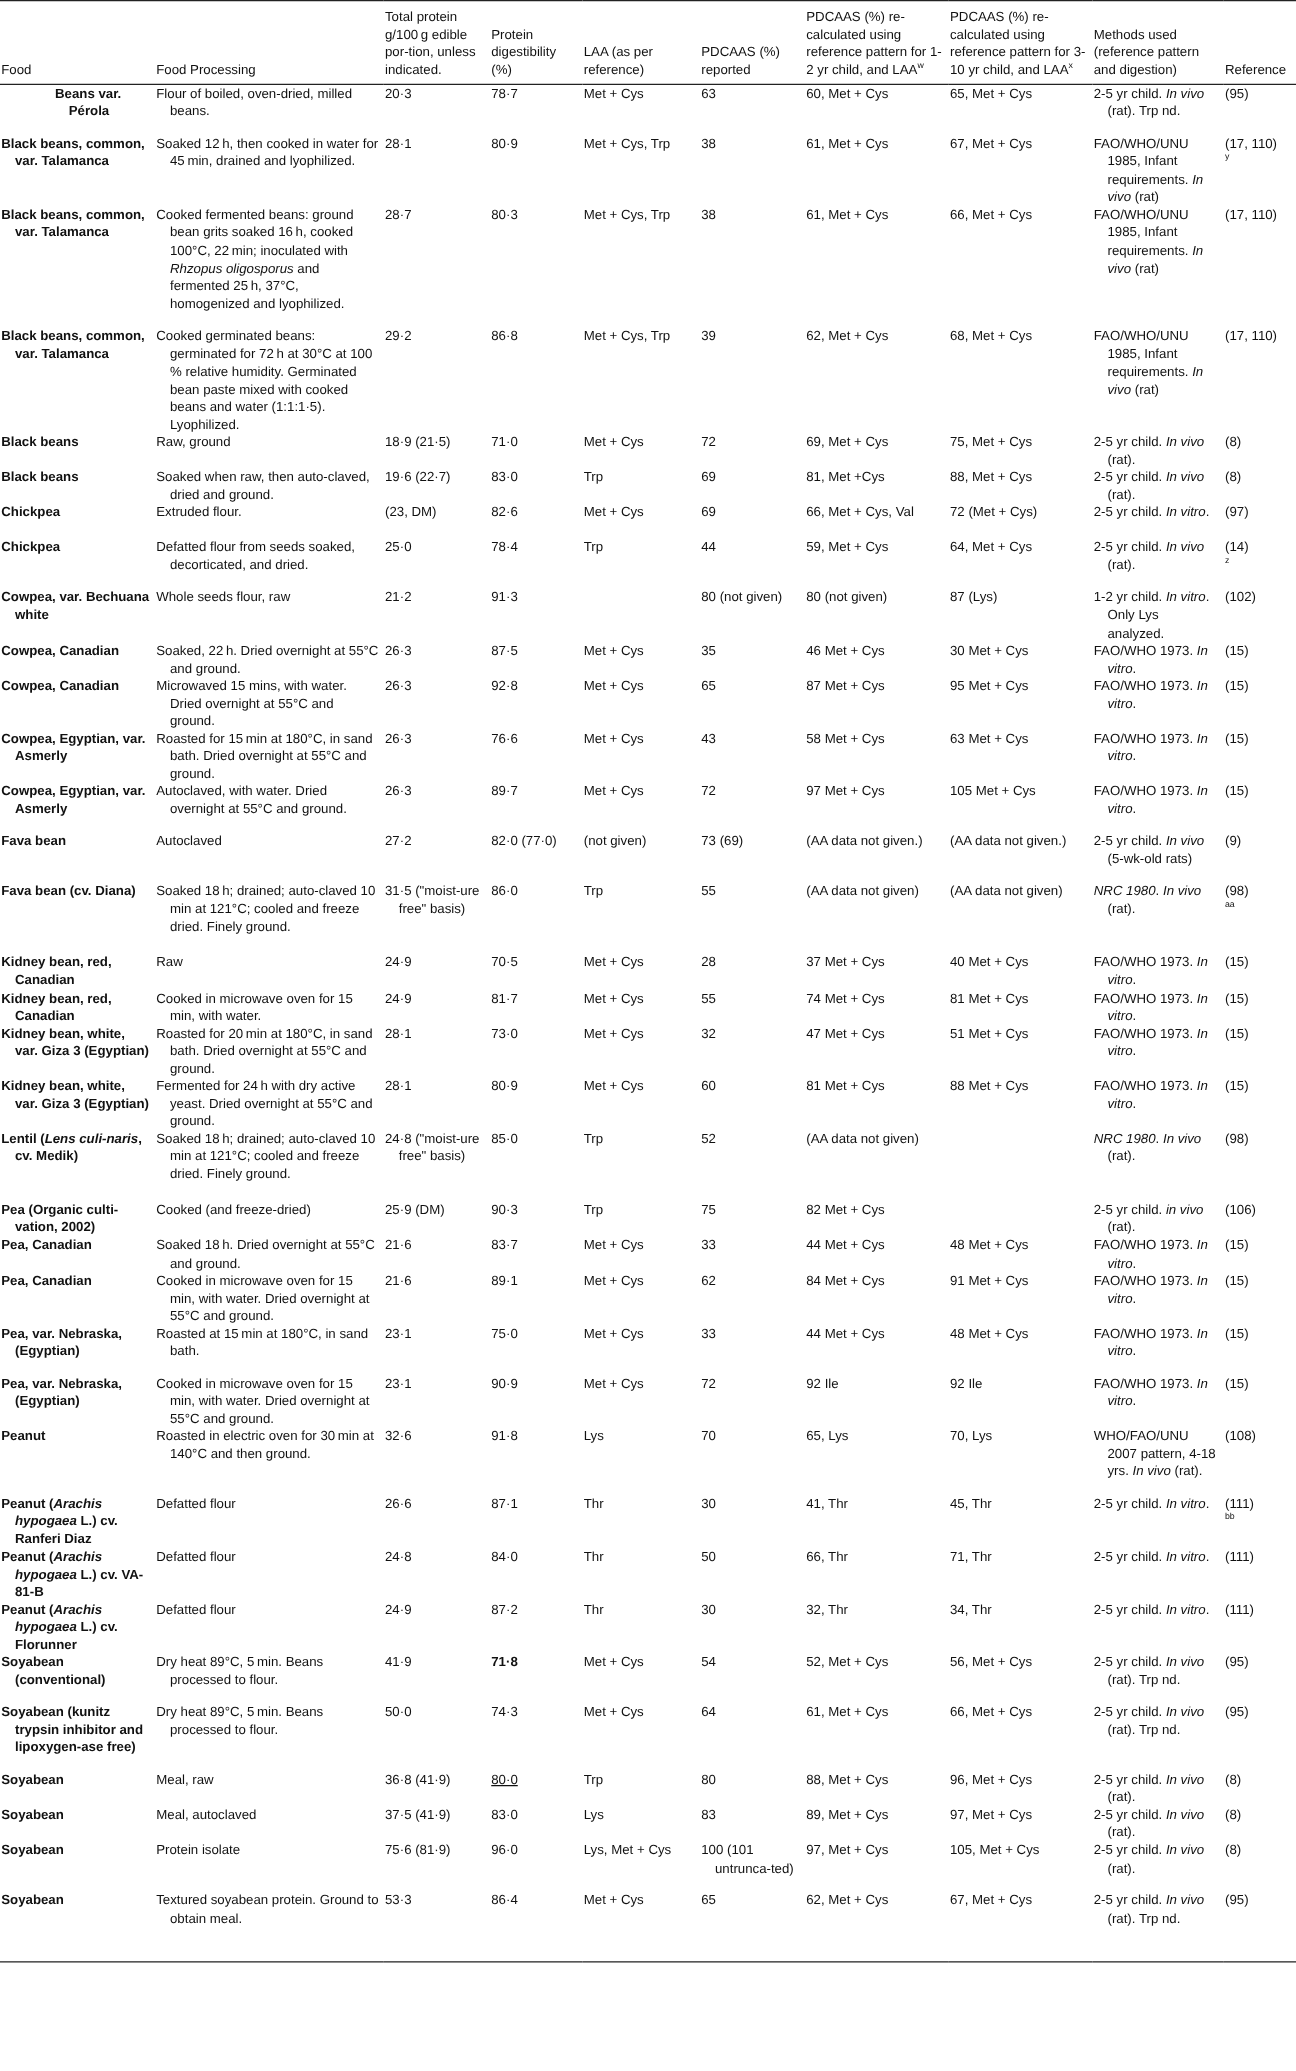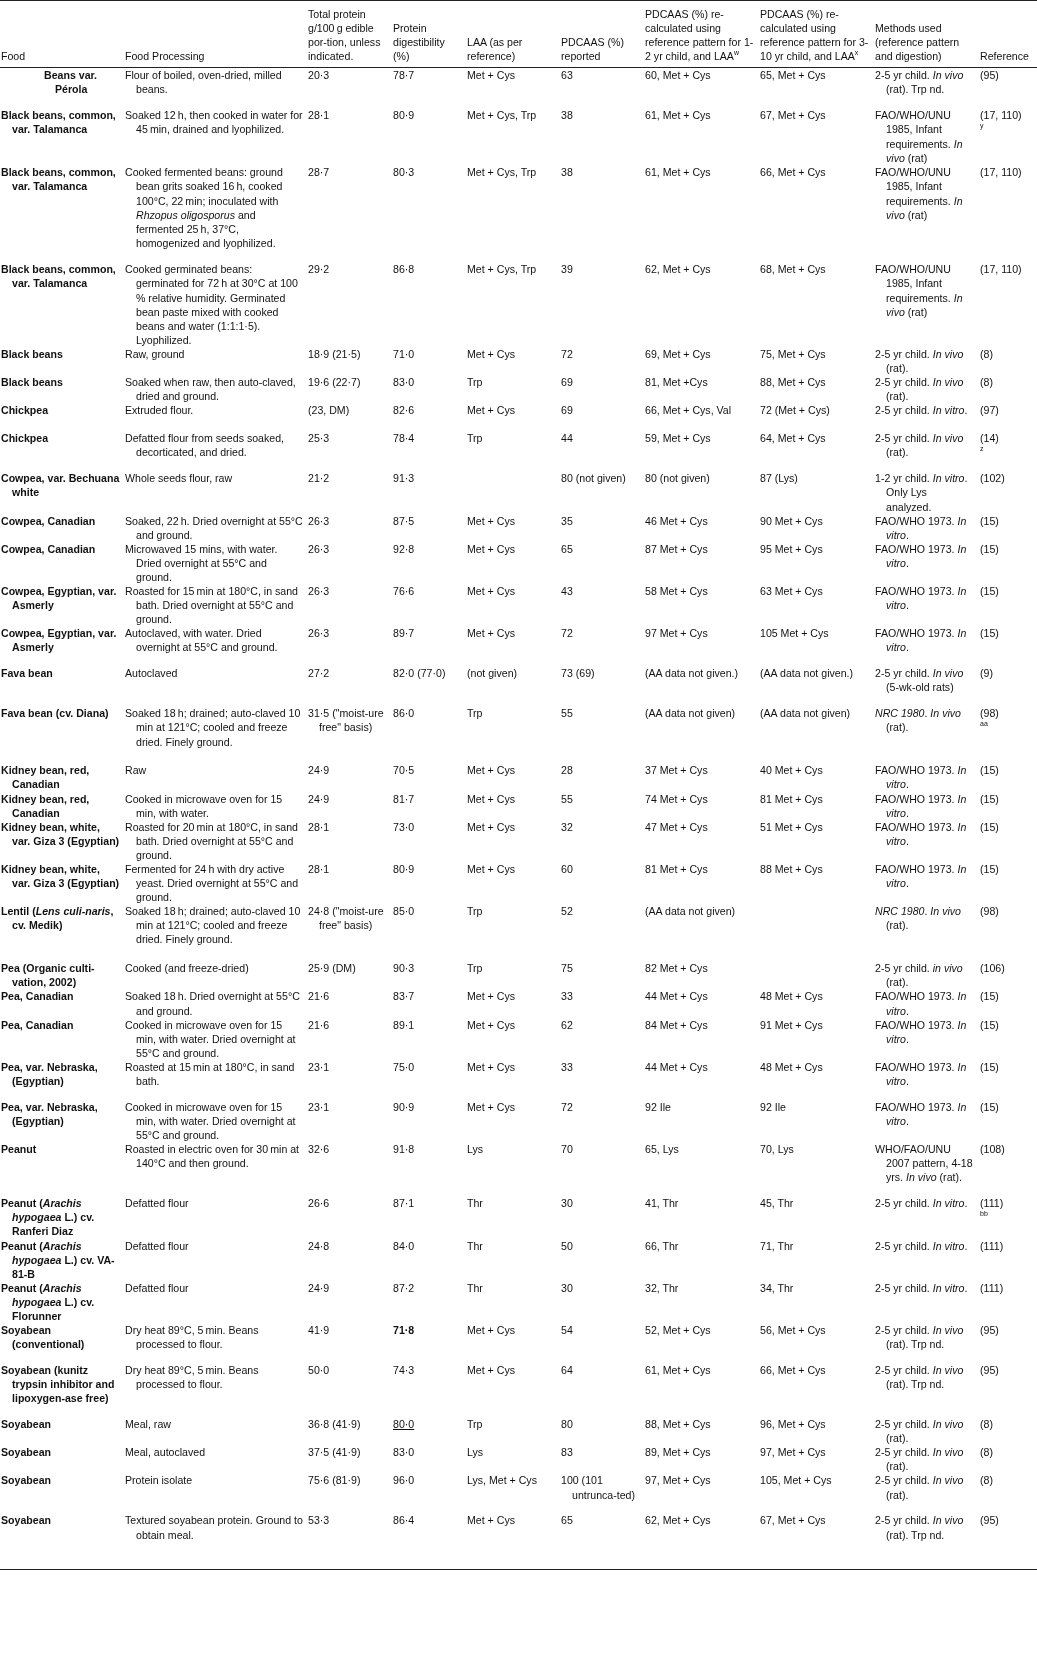--- a/index.html
+++ b/index.html
@@ -259,21 +259,21 @@
           <td style="height: 28px;"><span class="cell">(97)</span><sup></sup></td>
         </tr>
         <tr>
           <td style="height: 40px;">
             <span class="cell food">Chickpea</span>
           </td>
           <td style="height: 40px;">
             <span class="cell">Defatted flour from seeds soaked, decorticated, and dried.</span>
           </td>
           <td style="height: 40px;">
-            <span class="cell">25·3</span>
+            <span class="cell">25·0</span>
           </td>
           <td style="height: 40px;">
             <span class="cell">78·4</span>
           </td>
           <td style="height: 40px;">
             <span class="cell">Trp</span>
           </td>
           <td style="height: 40px;">
             <span class="cell">44</span>
           </td>
@@ -334,21 +334,21 @@
           <td style="height: 27px;">
             <span class="cell">Met + Cys</span>
           </td>
           <td style="height: 27px;">
             <span class="cell">35</span>
           </td>
           <td style="height: 27px;">
             <span class="cell">46 Met + Cys</span>
           </td>
           <td style="height: 27px;">
-            <span class="cell">90 Met + Cys</span>
+            <span class="cell">30 Met + Cys</span>
           </td>
           <td style="height: 27px;">
             <span class="cell">FAO/WHO 1973. <i>In vitro</i>.</span>
           </td>
           <td style="height: 27px;"><span class="cell">(15)</span><sup></sup></td>
         </tr>
         <tr>
           <td style="height: 40px;">
             <span class="cell food">Cowpea, Canadian</span>
           </td>

